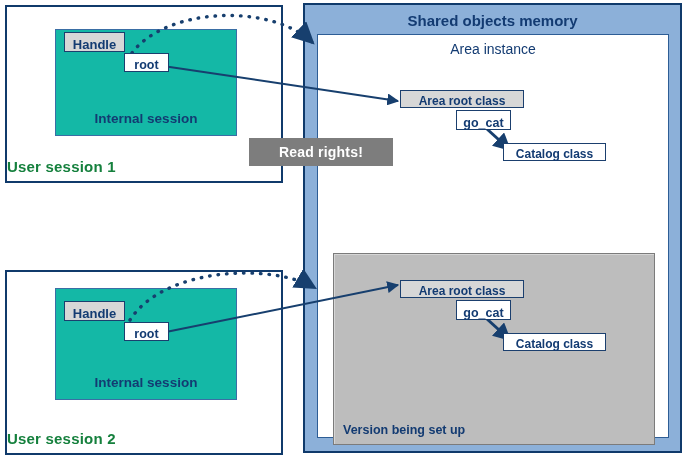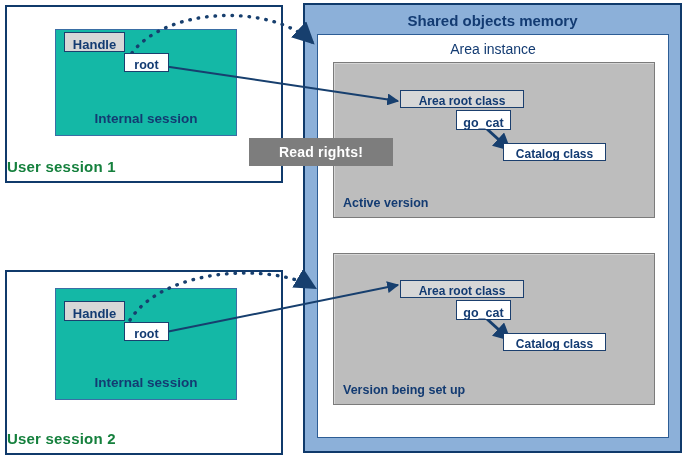--- a/index.html
+++ b/index.html
@@ -218,25 +218,22 @@
     <div class="internal-session-label">Internal session</div>
   </div>
 
   <div class="abs som-panel" style="left:303px;top:3px;width:379px;height:450px;">
     <div class="som-title">Shared objects memory</div>
   </div>
   <div class="abs area-instance" style="left:317px;top:34px;width:352px;height:404px;">
     <div class="area-instance-title">Area instance</div>
   </div>
 
-  <div class="abs version-box" style="left:333px;top:62px;width:322px;height:156px;">
-    <div class="version-label">Active version</div>
-  </div>
-
-  <div class="abs version-box" style="left:333px;top:253px;width:322px;height:152px;">
+
+  <div class="abs version-box" style="left:333px;top:253px;width:322px;height:192px;">
     <div class="version-label">Version being set up</div>
   </div>
 
   <svg class="layer" viewBox="0 0 685 464" xmlns="http://www.w3.org/2000/svg">
     <defs>
       <marker id="arrowSolid" viewBox="0 0 10 10" refX="9" refY="5" markerWidth="6" markerHeight="6" orient="auto-start-reverse">
         <path d="M 0 0 L 10 5 L 0 10 z" fill="#173f6e"></path>
       </marker>
       <marker id="arrowDotted" viewBox="0 0 10 10" refX="9" refY="5" markerWidth="6.5" markerHeight="6.5" orient="auto-start-reverse">
         <path d="M 0 0 L 10 5 L 0 10 z" fill="#173f6e"></path>

